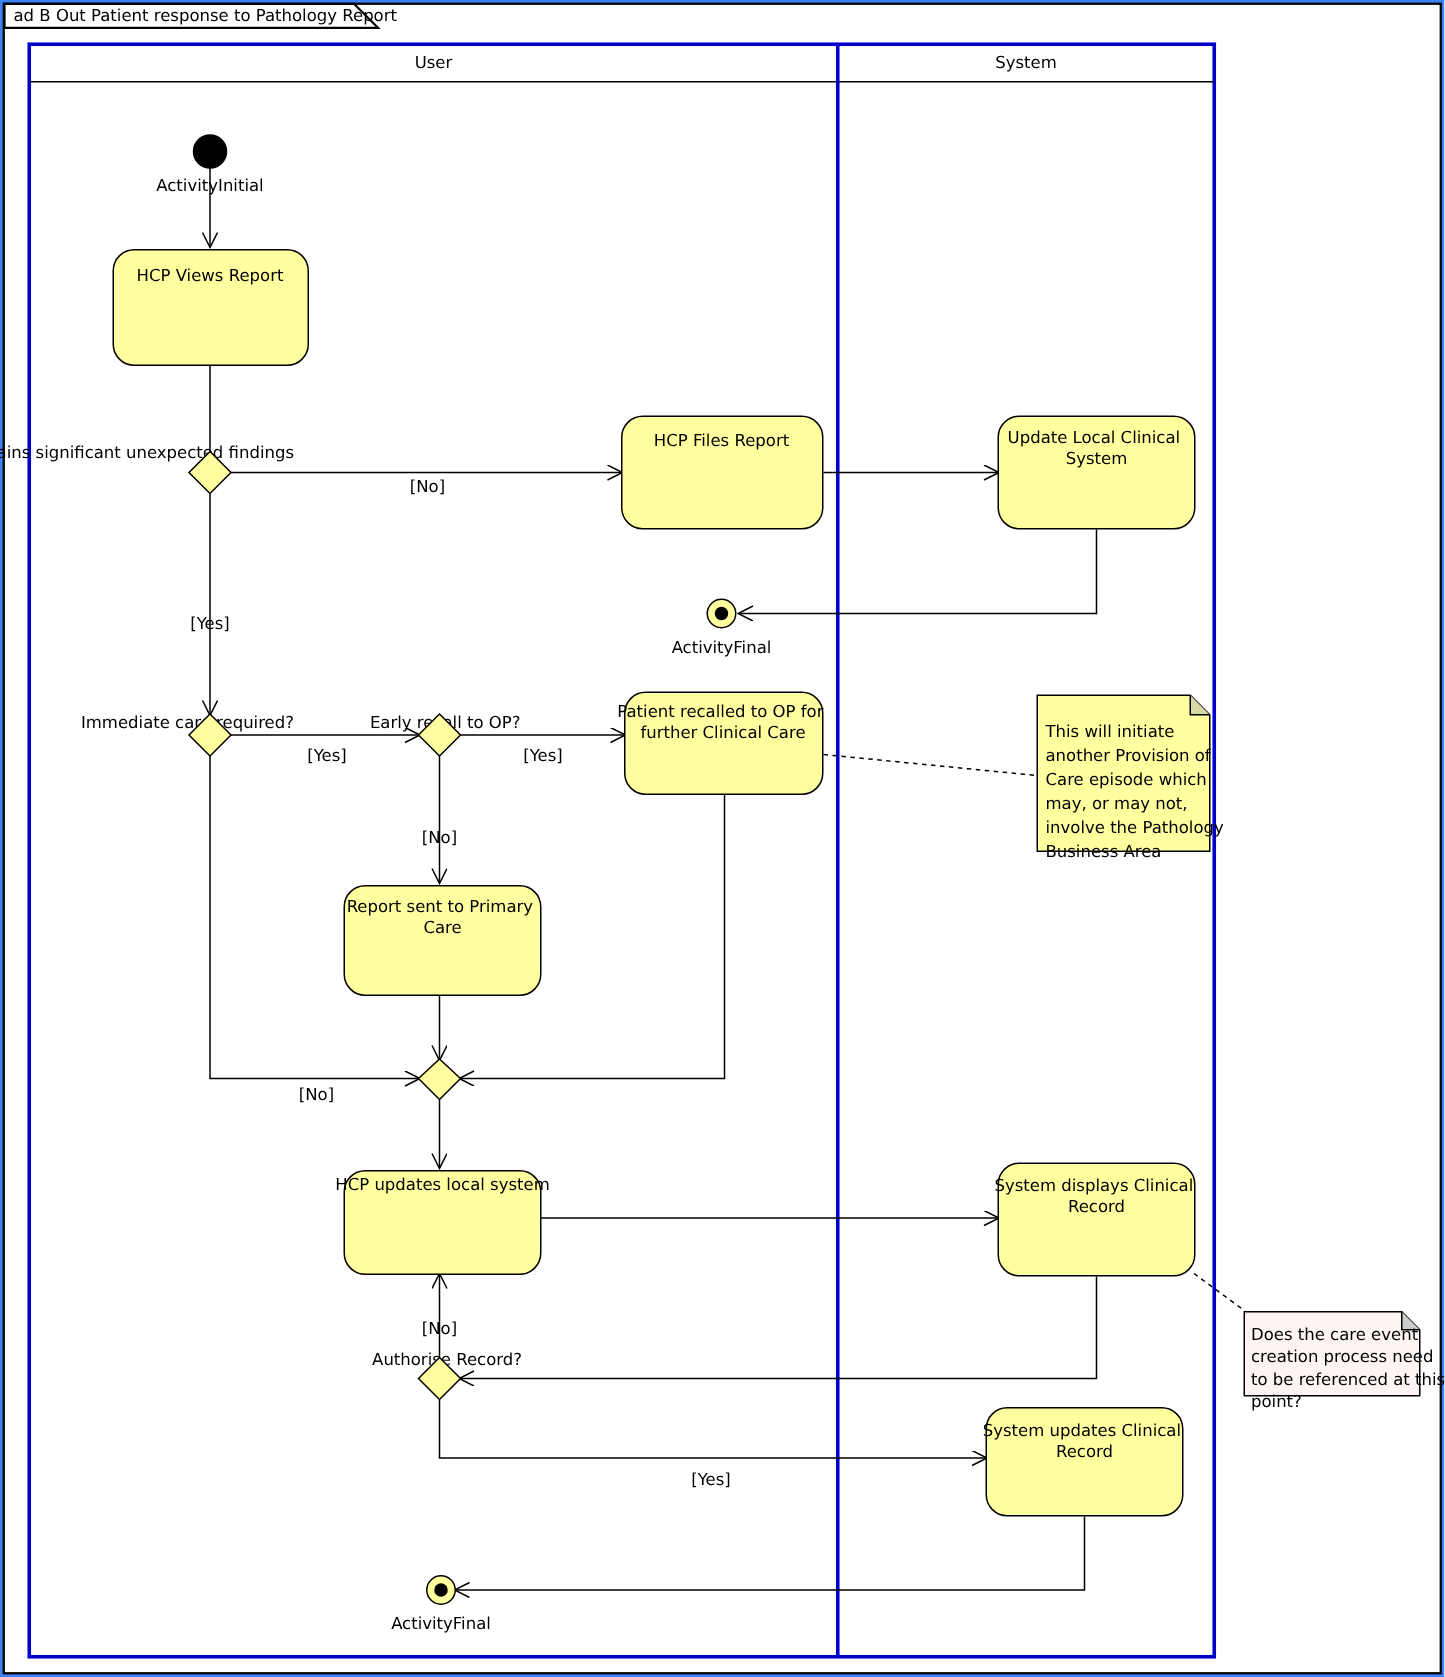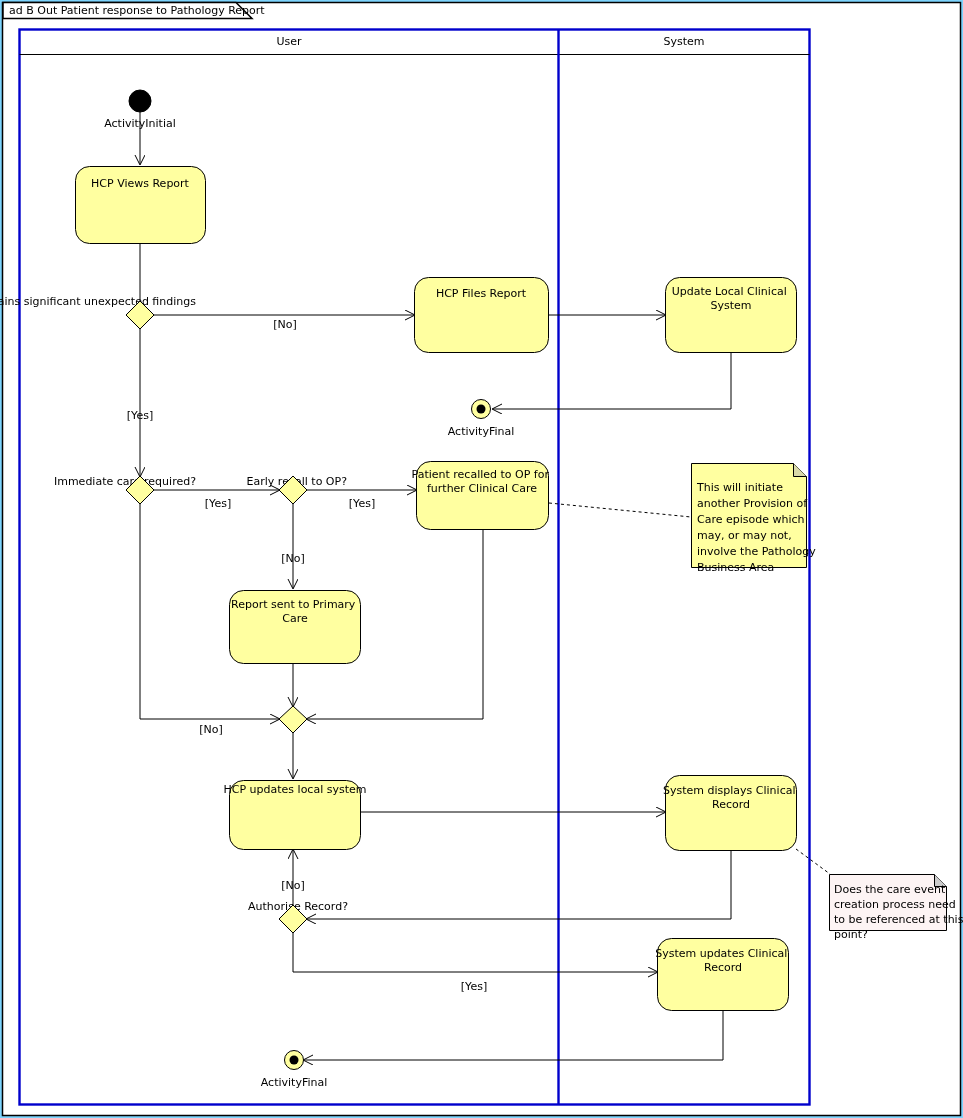--- a/index.html
+++ b/index.html
@@ -1,17 +1,17 @@
 <!DOCTYPE html>
 <html><head>
 <meta charset="utf-8">
 <style>
   html,body{margin:0;padding:0;background:#ffffff;}
   body{font-family:"DejaVu Sans","Liberation Sans",sans-serif;}
-  #page{position:relative;width:963px;height:1118px;overflow:hidden;background:#7dd3fc;}
+  #page{position:relative;width:963px;height:1118px;overflow:hidden;background:#3b82f6;}
   svg{display:block;}
   .diagtext{font-family:"DejaVu Sans","Liberation Sans",sans-serif;font-size:11px;fill:#000;}
   .tabtext{font-family:"DejaVu Sans","Liberation Sans",sans-serif;font-size:11px;fill:#000;}
   .nodetext{font-family:"DejaVu Sans","Liberation Sans",sans-serif;font-size:11px;fill:#000;}
   .notetext{font-family:"DejaVu Sans","Liberation Sans",sans-serif;font-size:11px;fill:#000;}
   .lanetext{font-family:"DejaVu Sans","Liberation Sans",sans-serif;font-size:11px;fill:#000;}
   .guardtext{font-family:"DejaVu Sans","Liberation Sans",sans-serif;font-size:11px;fill:#000;}
 </style>
 </head>
 <body>

